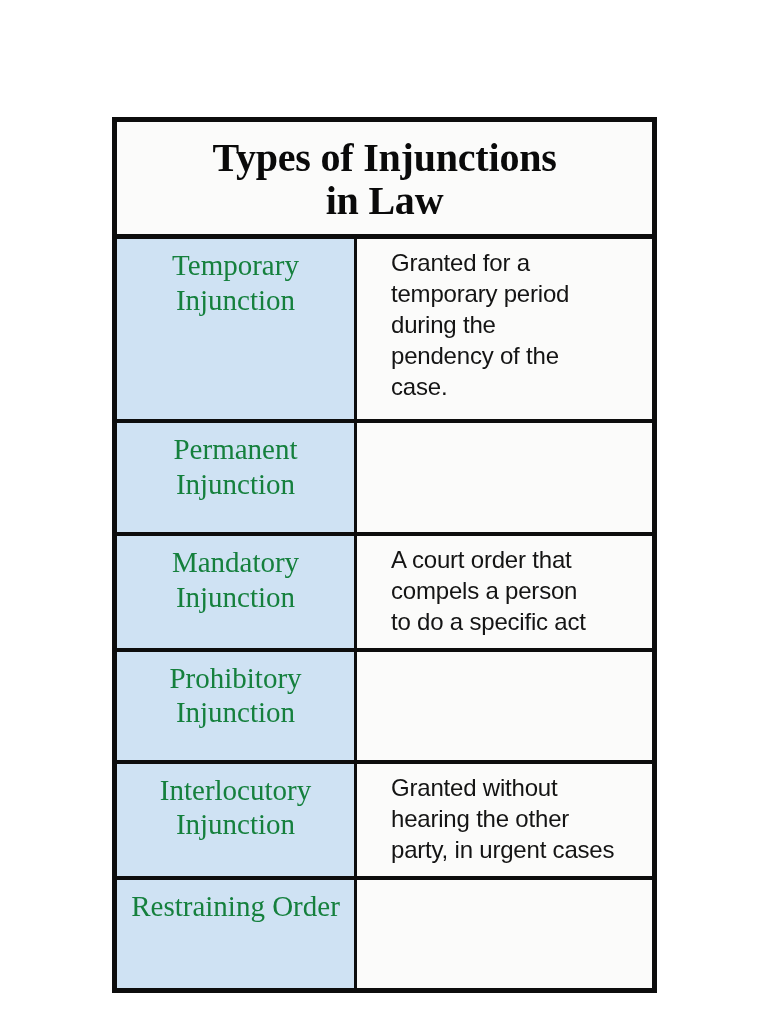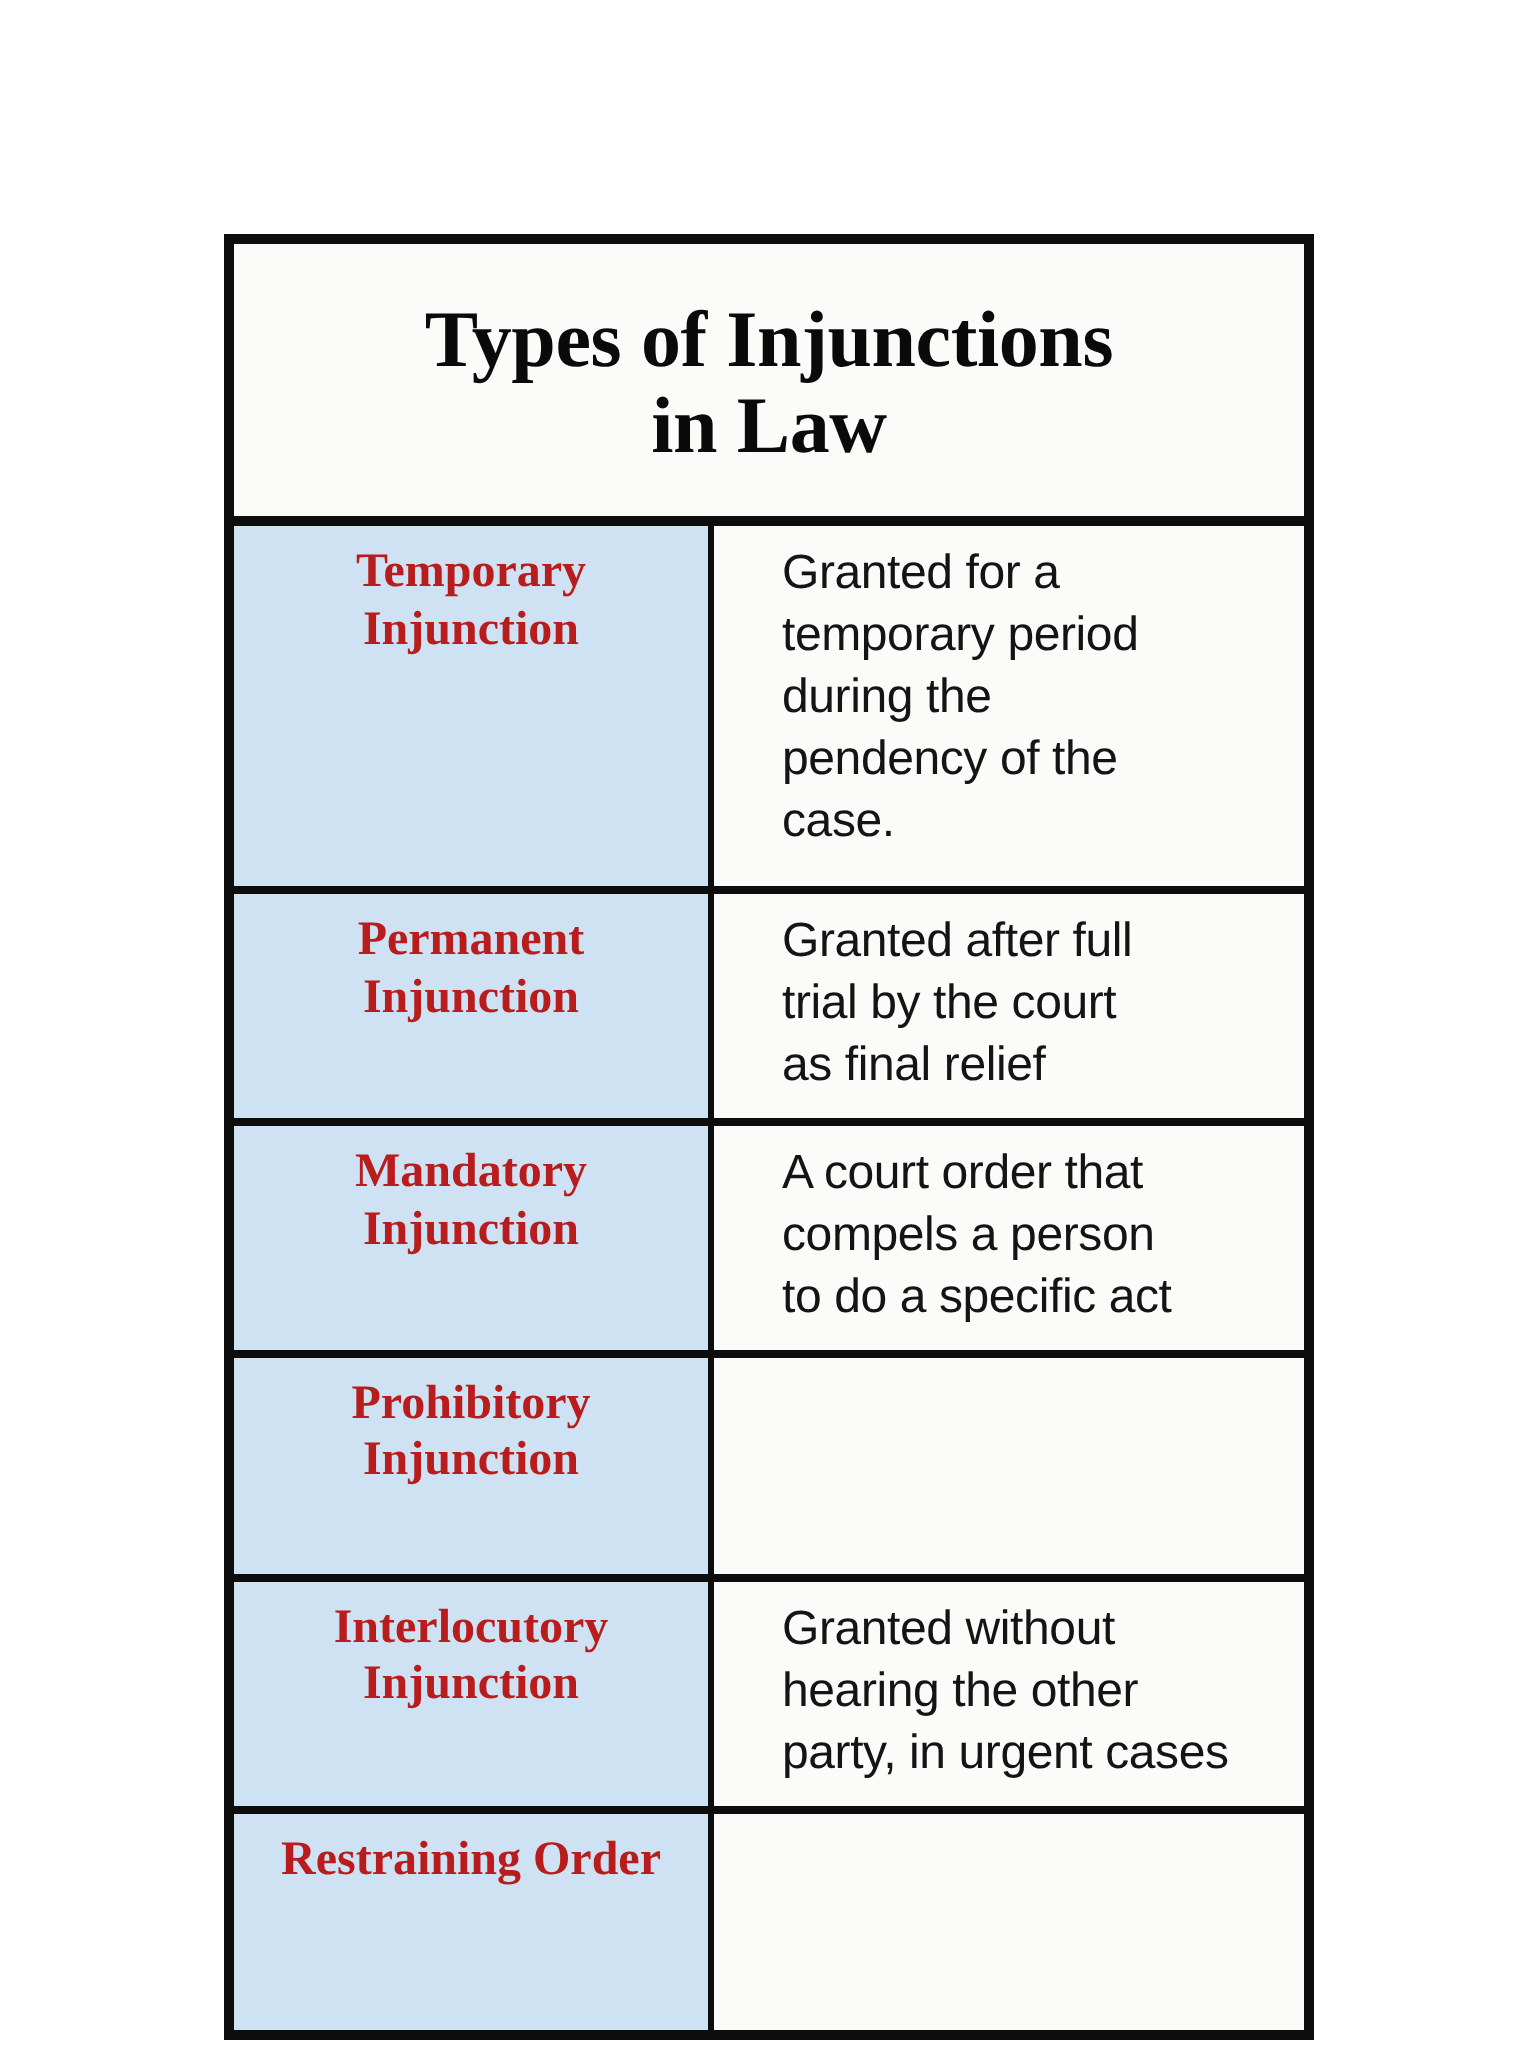--- a/index.html
+++ b/index.html
@@ -41,21 +41,21 @@
     padding: 14px 10px 12px 10px;
     text-align: center;
   }
   .table-title {
     font-family: "Liberation Serif", serif;
     font-weight: bold;
     font-size: 40px;
     line-height: 1.08;
     color: #0a0a0a;
     letter-spacing: -0.2px;
-    margin: 12px;
+    margin: 0;
     white-space: pre-line;
   }
 
   
   .table-row {
     display: flex;
     align-items: stretch;
     width: 100%;
     box-sizing: border-box;
     border-bottom: 4px solid #0d0d0d;
@@ -71,24 +71,24 @@
     flex: 0 0 240px;
     background: #cfe2f3;
     border-right: 3px solid #0d0d0d;
     display: flex;
     align-items: flex-start;
     justify-content: center;
     padding: 9px 6px 10px 6px;
   }
   .cell-type-text {
     font-family: "Liberation Serif", serif;
-    font-weight: bold;
-    font-size: 24px;
+    font-weight: normal;
+    font-size: 29px;
     line-height: 1.18;
-    color: #b91c1c;
+    color: #15803d;
     text-align: center;
     white-space: pre-line;
   }
 
   .cell-desc {
     box-sizing: border-box;
     flex: 1 1 auto;
     background: #fbfbfa;
     padding: 9px 4px 10px 34px;
     display: flex;
@@ -137,25 +137,20 @@
 pendency of the
 case.</span>
       </div>
     </div>
 
     <div class="table-row row-h2">
       <div class="cell-type">
         <span class="cell-type-text">Permanent
 Injunction</span>
       </div>
-      <div class="cell-desc">
-        <span class="cell-desc-text">Granted after full
-trial by the court
-as final relief</span>
-      </div>
     </div>
 
     <div class="table-row row-h3">
       <div class="cell-type">
         <span class="cell-type-text">Mandatory
 Injunction</span>
       </div>
       <div class="cell-desc">
         <span class="cell-desc-text">A court order that
 compels a person

